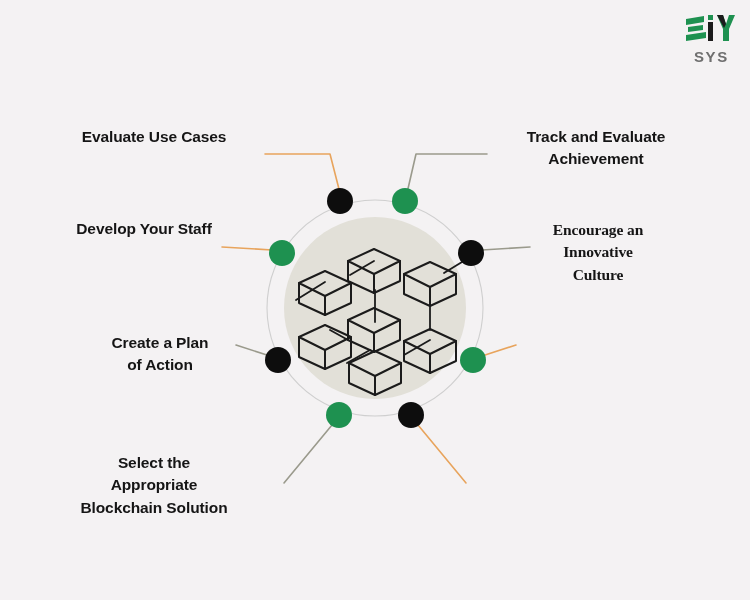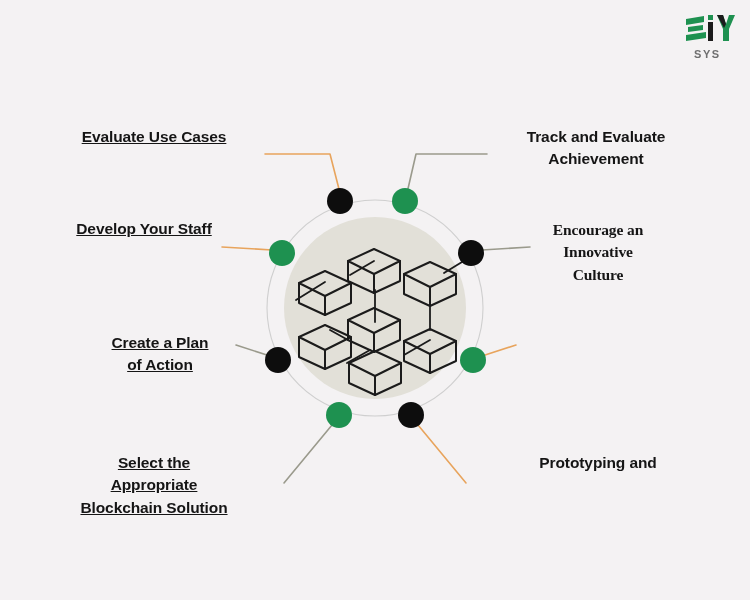--- a/index.html
+++ b/index.html
@@ -12,37 +12,37 @@
   }
   #infographic{position:absolute;inset:0;}
 
   
   .logo-wrap{
     position:absolute;top:14px;left:684px;
     width:52px;height:48px;
   }
   .logo-sub{
     position:absolute;left:10px;top:34px;
-    font-size:11px;font-weight:bold;letter-spacing:1.6px;
+    font-size:15px;font-weight:bold;letter-spacing:1.6px;
     color:#6f6f6f;
   }
 
   
   svg.canvas{position:absolute;left:0;top:0;width:750px;height:600px;}
 
   
   .label{
     position:absolute;
     font-weight:bold;
     font-size:15.5px;
     line-height:1.45;
     color:#151515;
     letter-spacing:-0.1px;
   }
-  .label.left{text-align:center;text-decoration:underline;}
+  .label.left{text-align:center;}
   .label.right{text-align:center;}
 
   .l1{left:40px;  top:126px; width:228px;}
   .l2{left:30px;  top:218px; width:228px;}
   .l3{left:60px;  top:332px; width:200px;}
   .l4{left:40px;  top:452px; width:228px;}
 
   .r1{left:488px; top:126px; width:216px;}
   .r2{left:500px; top:219px; width:196px;font-family:Liberation Serif, serif;}
   .r3{left:512px; top:340px; width:216px;}
@@ -179,16 +179,15 @@
   </div>
 
   <div class="label right r2">
     <div>Encourage an</div>
     <div>Innovative</div>
     <div>Culture</div>
   </div>
 
 
   <div class="label right r4">
-    <div>Prototyping and</div>
   </div>
 
 </div>
 
 </body></html>

